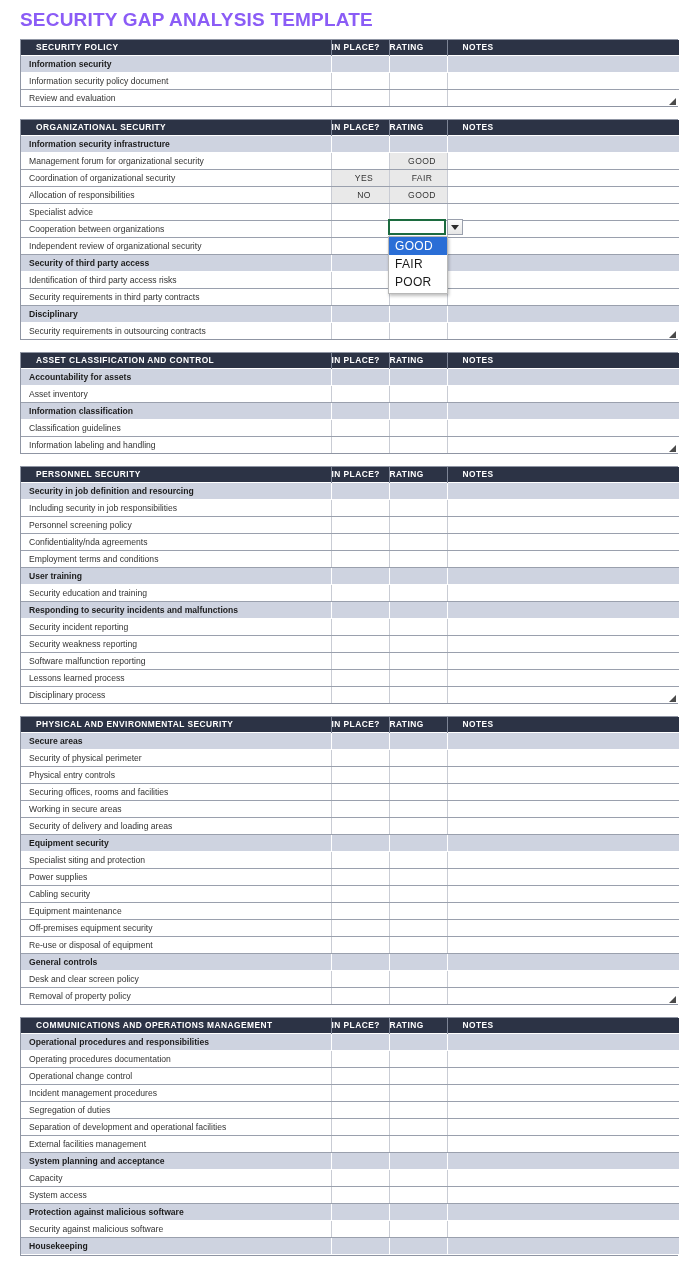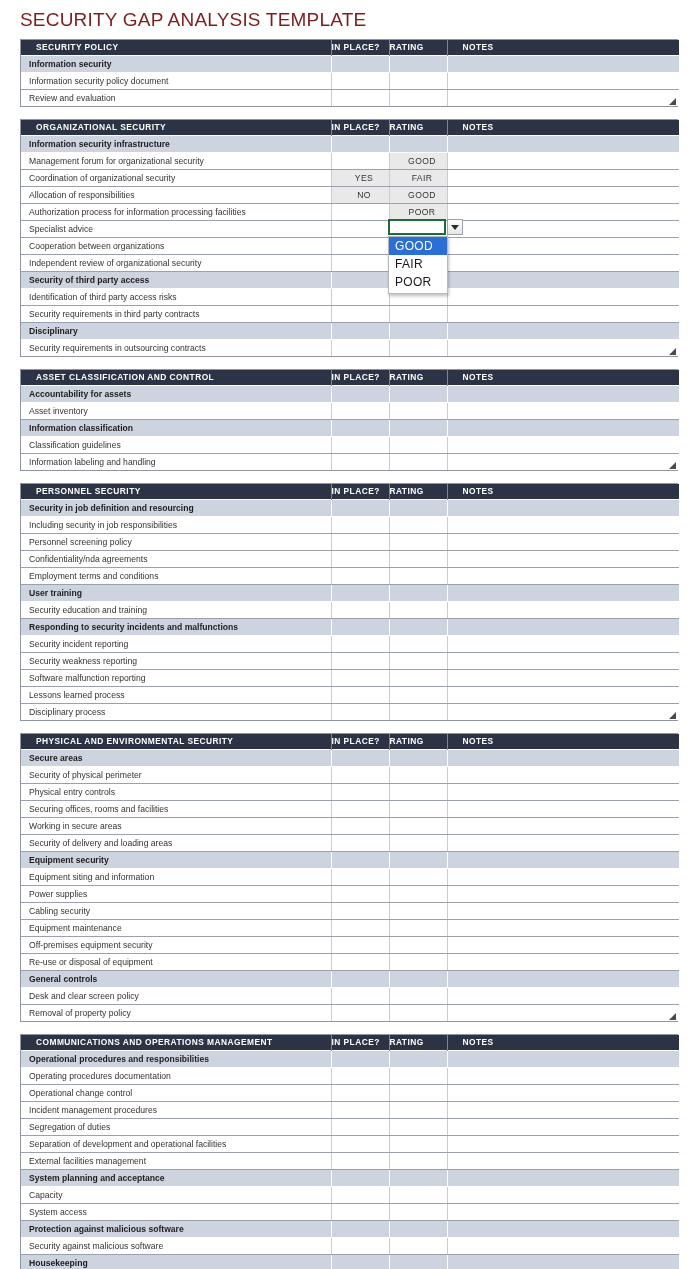--- a/index.html
+++ b/index.html
@@ -21,22 +21,22 @@
     width: 698px;
     height: 1269px;
     padding: 0;
     box-sizing: border-box;
   }
 
   
   .doc-title {
     font-size: 19px;
     letter-spacing: 0.2px;
-    font-weight: 400;
-    color: #7f1d1d;
+    font-weight: 700;
+    color: #8b5cf6;
     text-transform: uppercase;
     margin: 0;
     padding: 10px 0 9px 20px;
     line-height: 20px;
     white-space: nowrap;
   }
 
   
   .gap-table {
     position: relative;
@@ -302,26 +302,20 @@
               <td class="val shaded">FAIR</td>
               <td class="val"></td>
             </tr>
             <tr class="item">
               <td>Allocation of responsibilities</td>
               <td class="val shaded">NO</td>
               <td class="val shaded">GOOD</td>
               <td class="val"></td>
             </tr>
             <tr class="item">
-              <td>Authorization process for information processing facilities</td>
-              <td class="val"></td>
-              <td class="val shaded">POOR</td>
-              <td class="val"></td>
-            </tr>
-            <tr class="item">
               <td>Specialist advice</td>
               <td class="val"></td>
               <td class="val"></td>
               <td class="val"></td>
             </tr>
             <tr class="item">
               <td>Cooperation between organizations</td>
               <td class="val"></td>
               <td class="val"></td>
               <td class="val"></td>
@@ -569,21 +563,21 @@
               <td class="val"></td>
               <td class="val"></td>
             </tr>
             <tr class="grp">
               <td>Equipment security</td>
               <td class="blank"></td>
               <td class="blank"></td>
               <td class="blank"></td>
             </tr>
             <tr class="item">
-              <td>Equipment siting and information</td>
+              <td>Specialist siting and protection</td>
               <td class="val"></td>
               <td class="val"></td>
               <td class="val"></td>
             </tr>
             <tr class="item">
               <td>Power supplies</td>
               <td class="val"></td>
               <td class="val"></td>
               <td class="val"></td>
             </tr>

